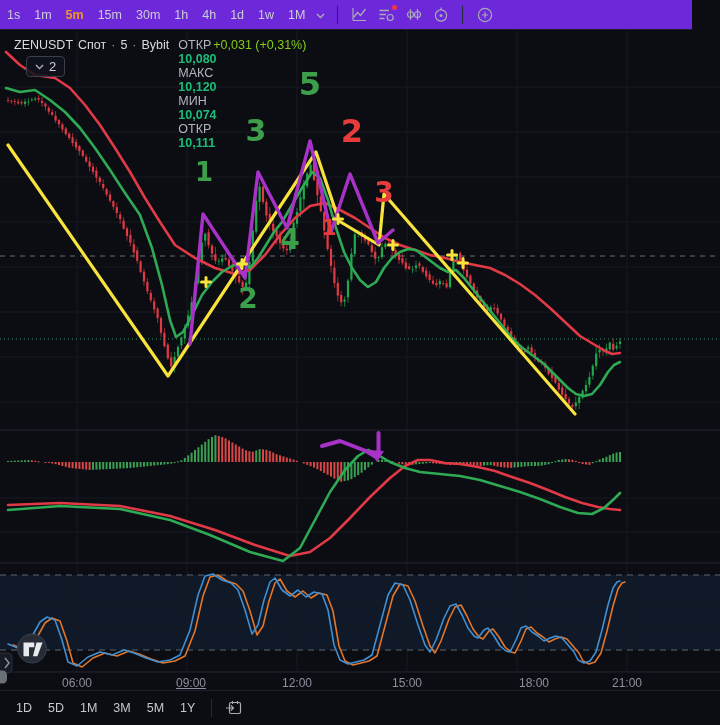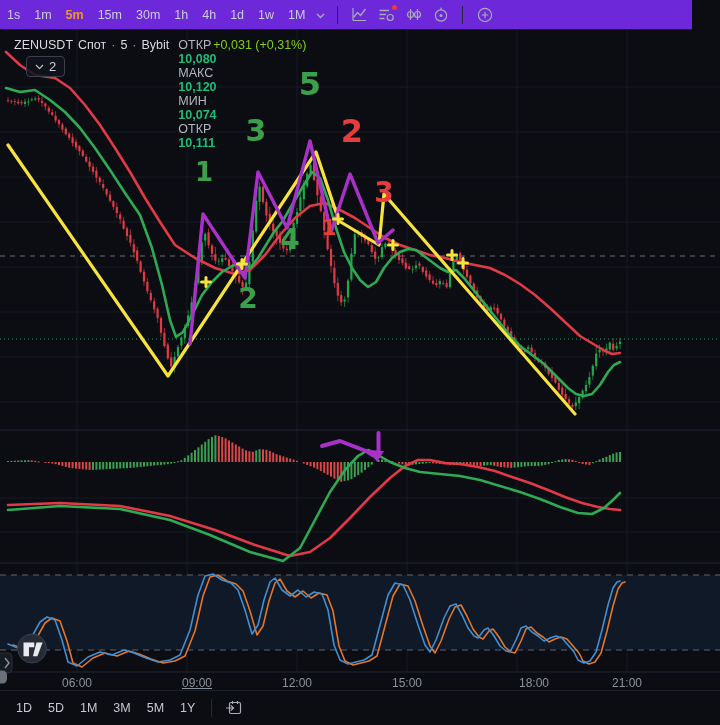--- a/index.html
+++ b/index.html
@@ -759,21 +759,21 @@
 
   <div class="badge">
     <svg width="9" height="6" viewBox="0 0 9 6">
       <path d="M1,1 L4.5,4.6 L8,1" stroke="#b6b9c1" stroke-width="1.3" fill="none"></path>
       </svg>
     <span>2</span>
   </div>
 
   <div id="time-axis">
       <div class="tlab" style="left: 77px;">06:00</div>
-      <div class="tlab" style="left: 197px; text-decoration: underline;">09:00</div>
+      <div class="tlab" style="left: 191px; text-decoration: underline;">09:00</div>
       <div class="tlab" style="left: 297px;">12:00</div>
       <div class="tlab" style="left: 407px;">15:00</div>
       <div class="tlab" style="left: 534px;">18:00</div>
       <div class="tlab" style="left: 627px;">21:00</div>
     </div>
 
   <div class="tb-bot">
     <div id="range-row" style="display:flex;align-items:center;">
         <button class="rngbtn">1D</button>
         <button class="rngbtn">5D</button>

